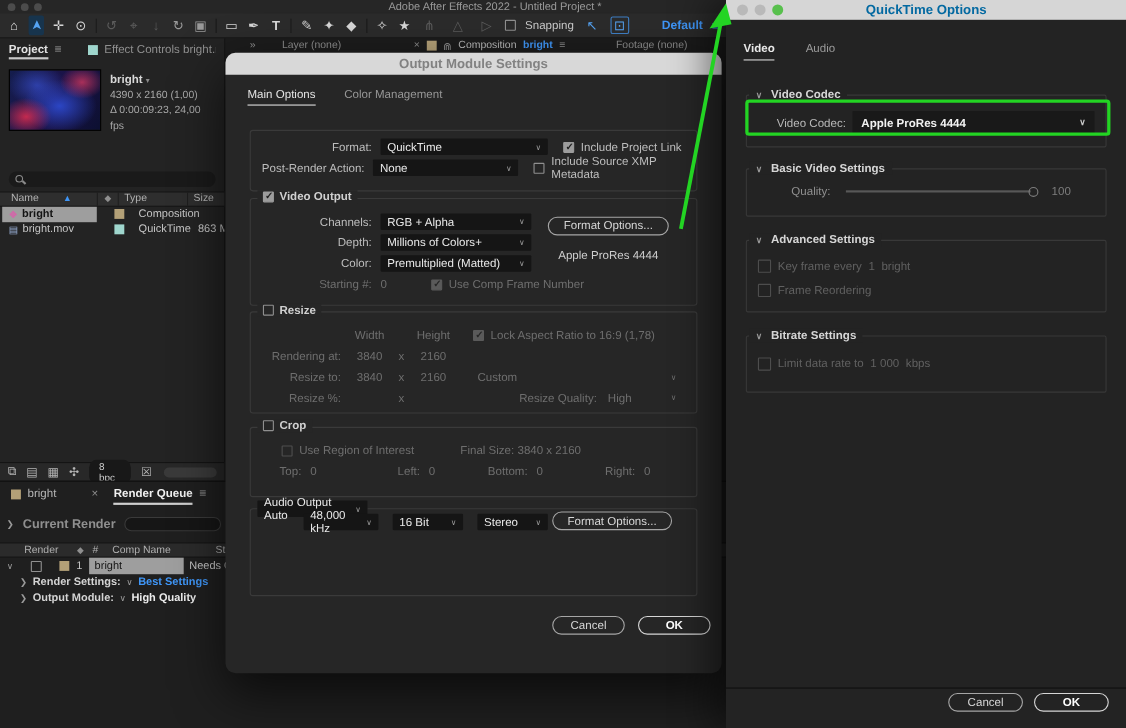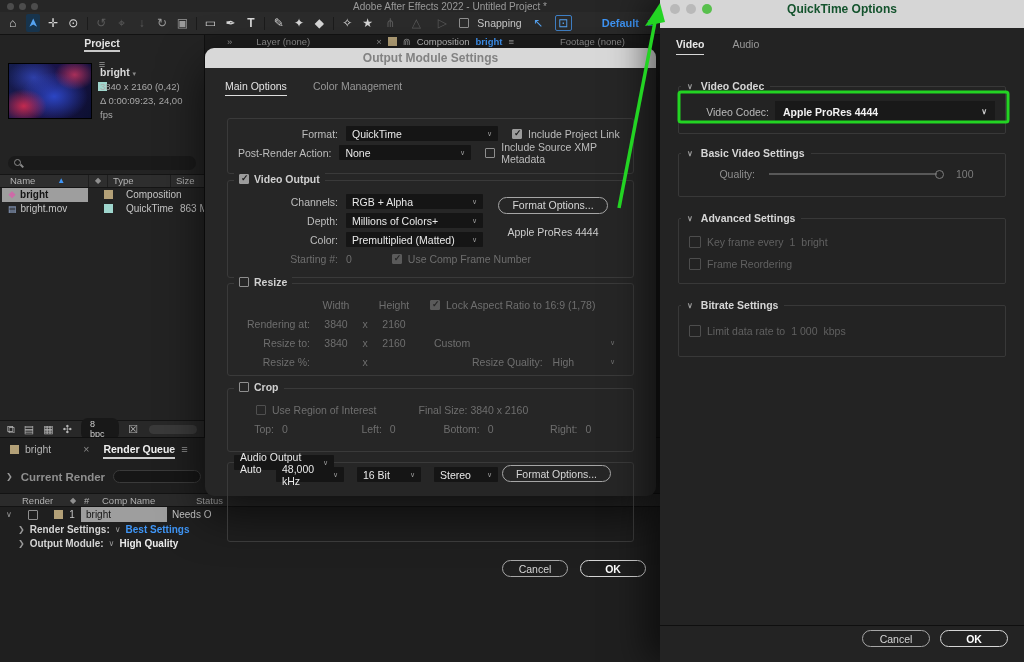--- a/index.html
+++ b/index.html
@@ -26,21 +26,21 @@
   .cb.checked.dis { background:#5a5a5a; border-color:#5a5a5a; }
   .cb.checked.dis::after { color:#262626; }
   .snap-label { font-size:10.5px; color:#c9c9c9; }
   .blue-ic { color:#55a3f2; font-size:12px; width:17px; height:16px; display:flex; align-items:center; justify-content:center; }
   .blue-ic.boxed { border:1px solid #3f7fc4; border-radius:2px; }
   .workspace { color:#3f96f7; font-size:11px; font-weight:bold; }
   .menu-ic { color:#3f96f7; font-size:12px; }
 
   
   #project { position:absolute; top:35px; left:0; width:205px; height:402px; background:#232323; border-right:1px solid #101010; }
-  .panel-tabs { height:20px; display:flex; align-items:center; gap:6px; padding:0 8px; font-size:10.5px;flex-direction:column; }
+  .panel-tabs { height:20px; display:flex; align-items:center; gap:6px; padding:0 8px; font-size:10.5px; }
   .ptab-active { color:#e2e2e2; font-weight:bold; border-bottom:2px solid #c9c9c9; padding:2px 0 1px 0; }
   .ptab-menu { color:#9a9a9a; font-size:11px; }
   .swatch { width:9px; height:9px; flex:0 0 auto; }
   .ptab-inactive { color:#8f8f8f; white-space:nowrap; overflow:hidden; }
   #proj-preview { display:flex; gap:8px; padding:8px 8px 4px 8px; }
   #thumb { width:84px; height:56px; border:1px solid #000; flex:0 0 auto;
     background:
       radial-gradient(ellipse 40% 45% at 18% 78%, rgba(225,45,80,.85), transparent 70%),
       radial-gradient(ellipse 35% 40% at 80% 20%, rgba(230,60,100,.7), transparent 70%),
       radial-gradient(ellipse 55% 60% at 55% 60%, rgba(45,75,210,.9), transparent 75%),
@@ -85,21 +85,21 @@
   .rq-row { height:15px; display:flex; align-items:center; font-size:10px; color:#c6c6c6; }
   .rq-comp-cell { width:86px; background:#9e9e9e; color:#141414; height:100%; display:flex; align-items:center; padding-left:5px; }
   .rq-detail { height:14px; display:flex; align-items:center; gap:5px; padding-left:18px; font-size:10px; }
   .rq-dlabel { color:#d4d4d4; font-weight:bold; }
   .link-blue { color:#3f96f7; font-weight:bold; }
   .val-white { color:#ececec; font-weight:bold; }
   .chev { color:#9a9a9a; font-size:8px; }
   .chev-sm { color:#8a8a8a; font-size:7px; }
 
   
-  #oms { position:absolute; left:205px; top:48px; width:451px; height:448px; background:#262626; border-radius:9px; box-shadow:0 18px 45px rgba(0,0,0,.65); z-index:10; }
+  #oms { position:absolute; left:205px; top:48px; width:451px; height:564px; background:#262626; border-radius:9px; box-shadow:0 18px 45px rgba(0,0,0,.65); z-index:10; }
   #oms-titlebar { height:20px; background:#d8d8d8; border-radius:9px 9px 0 0; text-align:center; font-size:12px; font-weight:bold; color:#828282; line-height:20px; }
   #oms-tabs { position:absolute; top:32px; left:20px; display:flex; gap:26px; font-size:10.5px; }
   .oms-tab-active { color:#e3e3e3; border-bottom:1px solid #dedede; padding-bottom:3px; }
   .oms-tab-inactive { color:#969696; }
   .fs { position:absolute; left:22px; right:22px; border:1px solid #3a3a3a; border-radius:3px; padding:4px 10px; }
   .fs-legend { position:absolute; top:-8px; left:6px; background:#262626; padding:0 5px; display:flex; align-items:center; gap:5px; font-size:10.5px; color:#d0d0d0; font-weight:bold; }
   .orow { display:flex; align-items:center; height:17px; margin:2px 0; font-size:10.5px; color:#bdbdbd; }
   .olabel { width:100px; text-align:right; margin-right:8px; white-space:nowrap; }
   .dd { background:#151515; color:#e9e9e9; height:15px; display:flex; align-items:center; justify-content:space-between; padding:0 6px; font-size:10.5px; border-radius:1px; }
   .dd .chev { font-size:7px; color:#9a9a9a; margin-left:6px; }
@@ -118,21 +118,21 @@
   .rz-w { width:44px; text-align:center; } .rz-x { width:14px; text-align:center; }
   .rz-label { width:72px; text-align:right; margin-right:4px; }
   .fs-chev-right { position:absolute; right:8px; font-size:7px; color:#6e6e6e; }
   .crop-pos { display:flex; height:17px; align-items:center; font-size:10.5px; }
   #oms-note { font-size:10.5px; color:#b3b3b3; margin:8px 0 6px 0; }
   #oms-buttons { position:absolute; top:512px; left:0; width:100%; }
   #audio-dd-row { display:flex; gap:13px; align-items:center; }
 
   
   #qt { position:absolute; left:660px; top:0; width:364px; height:662px; background:#232323; box-shadow:-14px 0 34px rgba(0,0,0,.55); z-index:20; }
-  #qt-titlebar { height:28px; background:#d6d6d6; position:relative; text-align:center; font-size:12px; font-weight:bold; color:#14532d; line-height:18px; }
+  #qt-titlebar { height:18px; background:#d6d6d6; position:relative; text-align:center; font-size:12px; font-weight:bold; color:#0369a1; line-height:18px; }
   .qt-light { position:absolute; top:4px; width:10px; height:10px; border-radius:50%; }
   #qt-tabs { position:absolute; top:38px; left:16px; display:flex; gap:28px; font-size:10.5px; }
   .qt-tab-active { color:#e8e8e8; font-weight:bold; border-bottom:1px solid #d8d8d8; padding-bottom:4px; }
   .qt-tab-inactive { color:#9a9a9a; }
   .qfs { position:absolute; left:18px; width:328px; border:1px solid #383838; border-radius:2px; padding:6px 10px; }
   .qfs-legend { position:absolute; top:-7px; left:2px; background:#232323; padding:0 6px; display:flex; align-items:center; gap:8px; font-size:10.5px; font-weight:bold; color:#d6d6d6; }
   #qfs-codec { top:86px; height:48px; }
   #qfs-basic { top:153px; height:44px; }
   #qfs-adv   { top:218px; height:66px; }
   #qfs-bit   { top:305px; height:52px; }
@@ -209,21 +209,21 @@
       <span class="ptab-menu">≡</span>
       <span style="width:14px"></span>
       <span class="swatch" style="background:#9fd6cd"></span>
       <span class="ptab-inactive">Effect Controls bright.mov</span>
     </div>
 
     <div id="proj-preview">
       <div id="thumb"></div>
       <div class="pv-info">
         <div><span class="pv-name">bright</span> <span class="chev-sm">▾</span></div>
-        <div>3840 x 2160 (0,42)</div>
+        <div>4390 x 2160 (1,00)</div>
         <div>Δ 0:00:09:23, 24,00 fps</div>
       </div>
     </div>
 
     <div id="proj-search">
       <span class="mag"></span>
     </div>
 
     <div id="proj-header">
       <span class="col-name">

